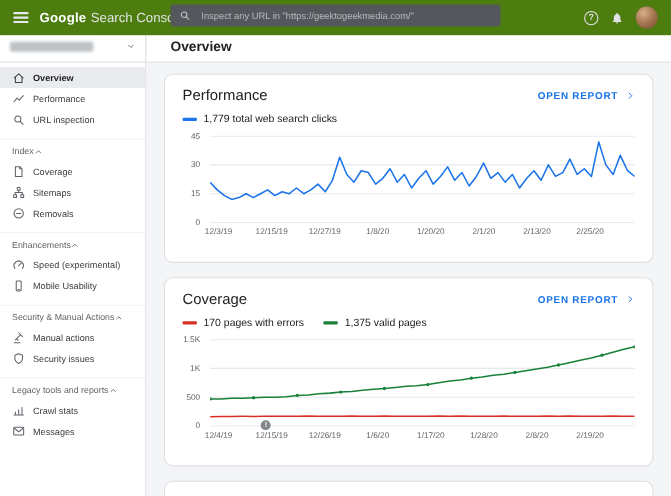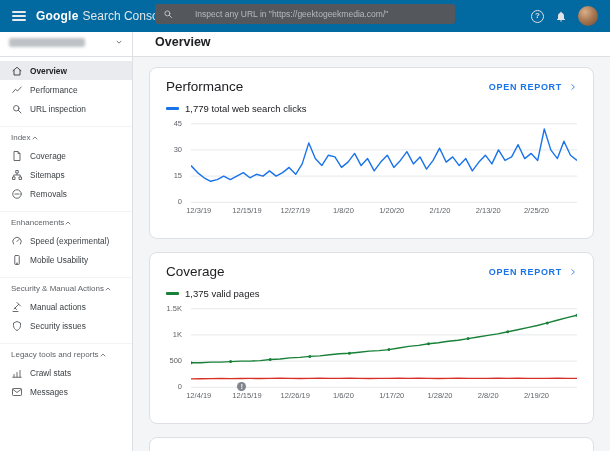--- a/index.html
+++ b/index.html
@@ -1,27 +1,27 @@
 <!DOCTYPE html>
 <html><head>
 <meta charset="utf-8">
 <style>
   *{margin:0;padding:0;box-sizing:border-box}
   html,body{width:610px;height:451px;overflow:hidden}
   body{font-family:"Liberation Sans",sans-serif;background:#fff;-webkit-font-smoothing:antialiased}
   .app{position:relative;width:610px;height:451px;overflow:hidden;background:#fff}
 
   
-  .topnav{position:absolute;top:0;left:0;right:0;height:28px;background:#0369a1;display:flex;align-items:center;padding:16px 12px;z-index:9}
+  .topnav{position:absolute;top:0;left:0;right:0;height:28px;background:#4d7c0f;display:flex;align-items:center;padding:16px 12px;z-index:9}
   .menu-btn{width:14px;display:flex;flex-direction:column;gap:2.5px;cursor:pointer;margin-right:10px}
   .menu-btn i{display:block;height:1.6px;background:#e8eaed;border-radius:1px}
   .brand{font-size:12px;white-space:nowrap;display:flex;align-items:baseline}
   .brand-g{color:#fff;font-weight:700;letter-spacing:.2px}
   .brand-s{color:#e3e5e8;margin-left:4px;font-weight:400}
-  .searchbox{position:absolute;left:50%;top:4px;transform:translateX(-50%);width:300px;height:20px;background:#54585c;border-radius:3px;display:flex;align-items:center;padding:0 8px;gap:22px;cursor:text}
+  .searchbox{position:absolute;left:50%;top:4px;transform:translateX(-50%);width:300px;height:20px;background:#54585c;border-radius:3px;display:flex;align-items:center;padding:0 8px;gap:10px;cursor:text}
   .searchbox input{flex:1;background:transparent;border:0;outline:0;color:#e8eaed;font-size:8.5px;font-family:inherit}
   .searchbox input::placeholder{color:#b6babf}
   .nav-right{margin-left:auto;display:flex;align-items:center;gap:11px}
   .help-ic{width:13px;height:13px;border:1.3px solid #dfe1e5;border-radius:50%;color:#dfe1e5;font-size:8px;font-weight:700;display:flex;align-items:center;justify-content:center;cursor:pointer;line-height:1}
   .bell{display:flex;cursor:pointer}
   .avatar{width:20px;height:20px;border-radius:50%;background:radial-gradient(circle at 35% 30%,#d8b08a 0%,#a97954 45%,#6e4a2e 100%);cursor:pointer;flex:none}
 
   
   .sidebar{position:absolute;top:28px;left:0;bottom:0;width:133px;background:#fff;border-right:1px solid #dcdfe3;z-index:5;overflow:hidden}
   .property{height:29px;border-bottom:1px solid #dcdfe3;display:flex;align-items:center;justify-content:space-between;padding:0 9px;cursor:pointer}
@@ -276,20 +276,24 @@
         <div class="card-head">
           <h2 class="card-title">Coverage</h2>
           <a class="open-report">
             <span>OPEN REPORT</span>
             <svg width="8" height="8" viewBox="0 0 24 24" fill="none" stroke="#1a73e8" stroke-width="2.6" stroke-linecap="round">
                 <path d="M9 5l7 7-7 7"></path>
               </svg>
           </a>
         </div>
         <div class="legend">
+          <span class="legend-item">
+            <span class="dash" style="background: rgb(217, 48, 37);"></span>
+            <span>170 pages with errors</span>
+          </span>
           <span class="legend-item">
             <span class="dash" style="background: rgb(24, 128, 56);"></span>
             <span>1,375 valid pages</span>
           </span>
         </div>
         <div class="chart">
           <div class="yaxis">
               <span style="top:79.3px">0</span>
               <span style="top:53.1px">500</span>
               <span style="top:26.9px">1K</span>

